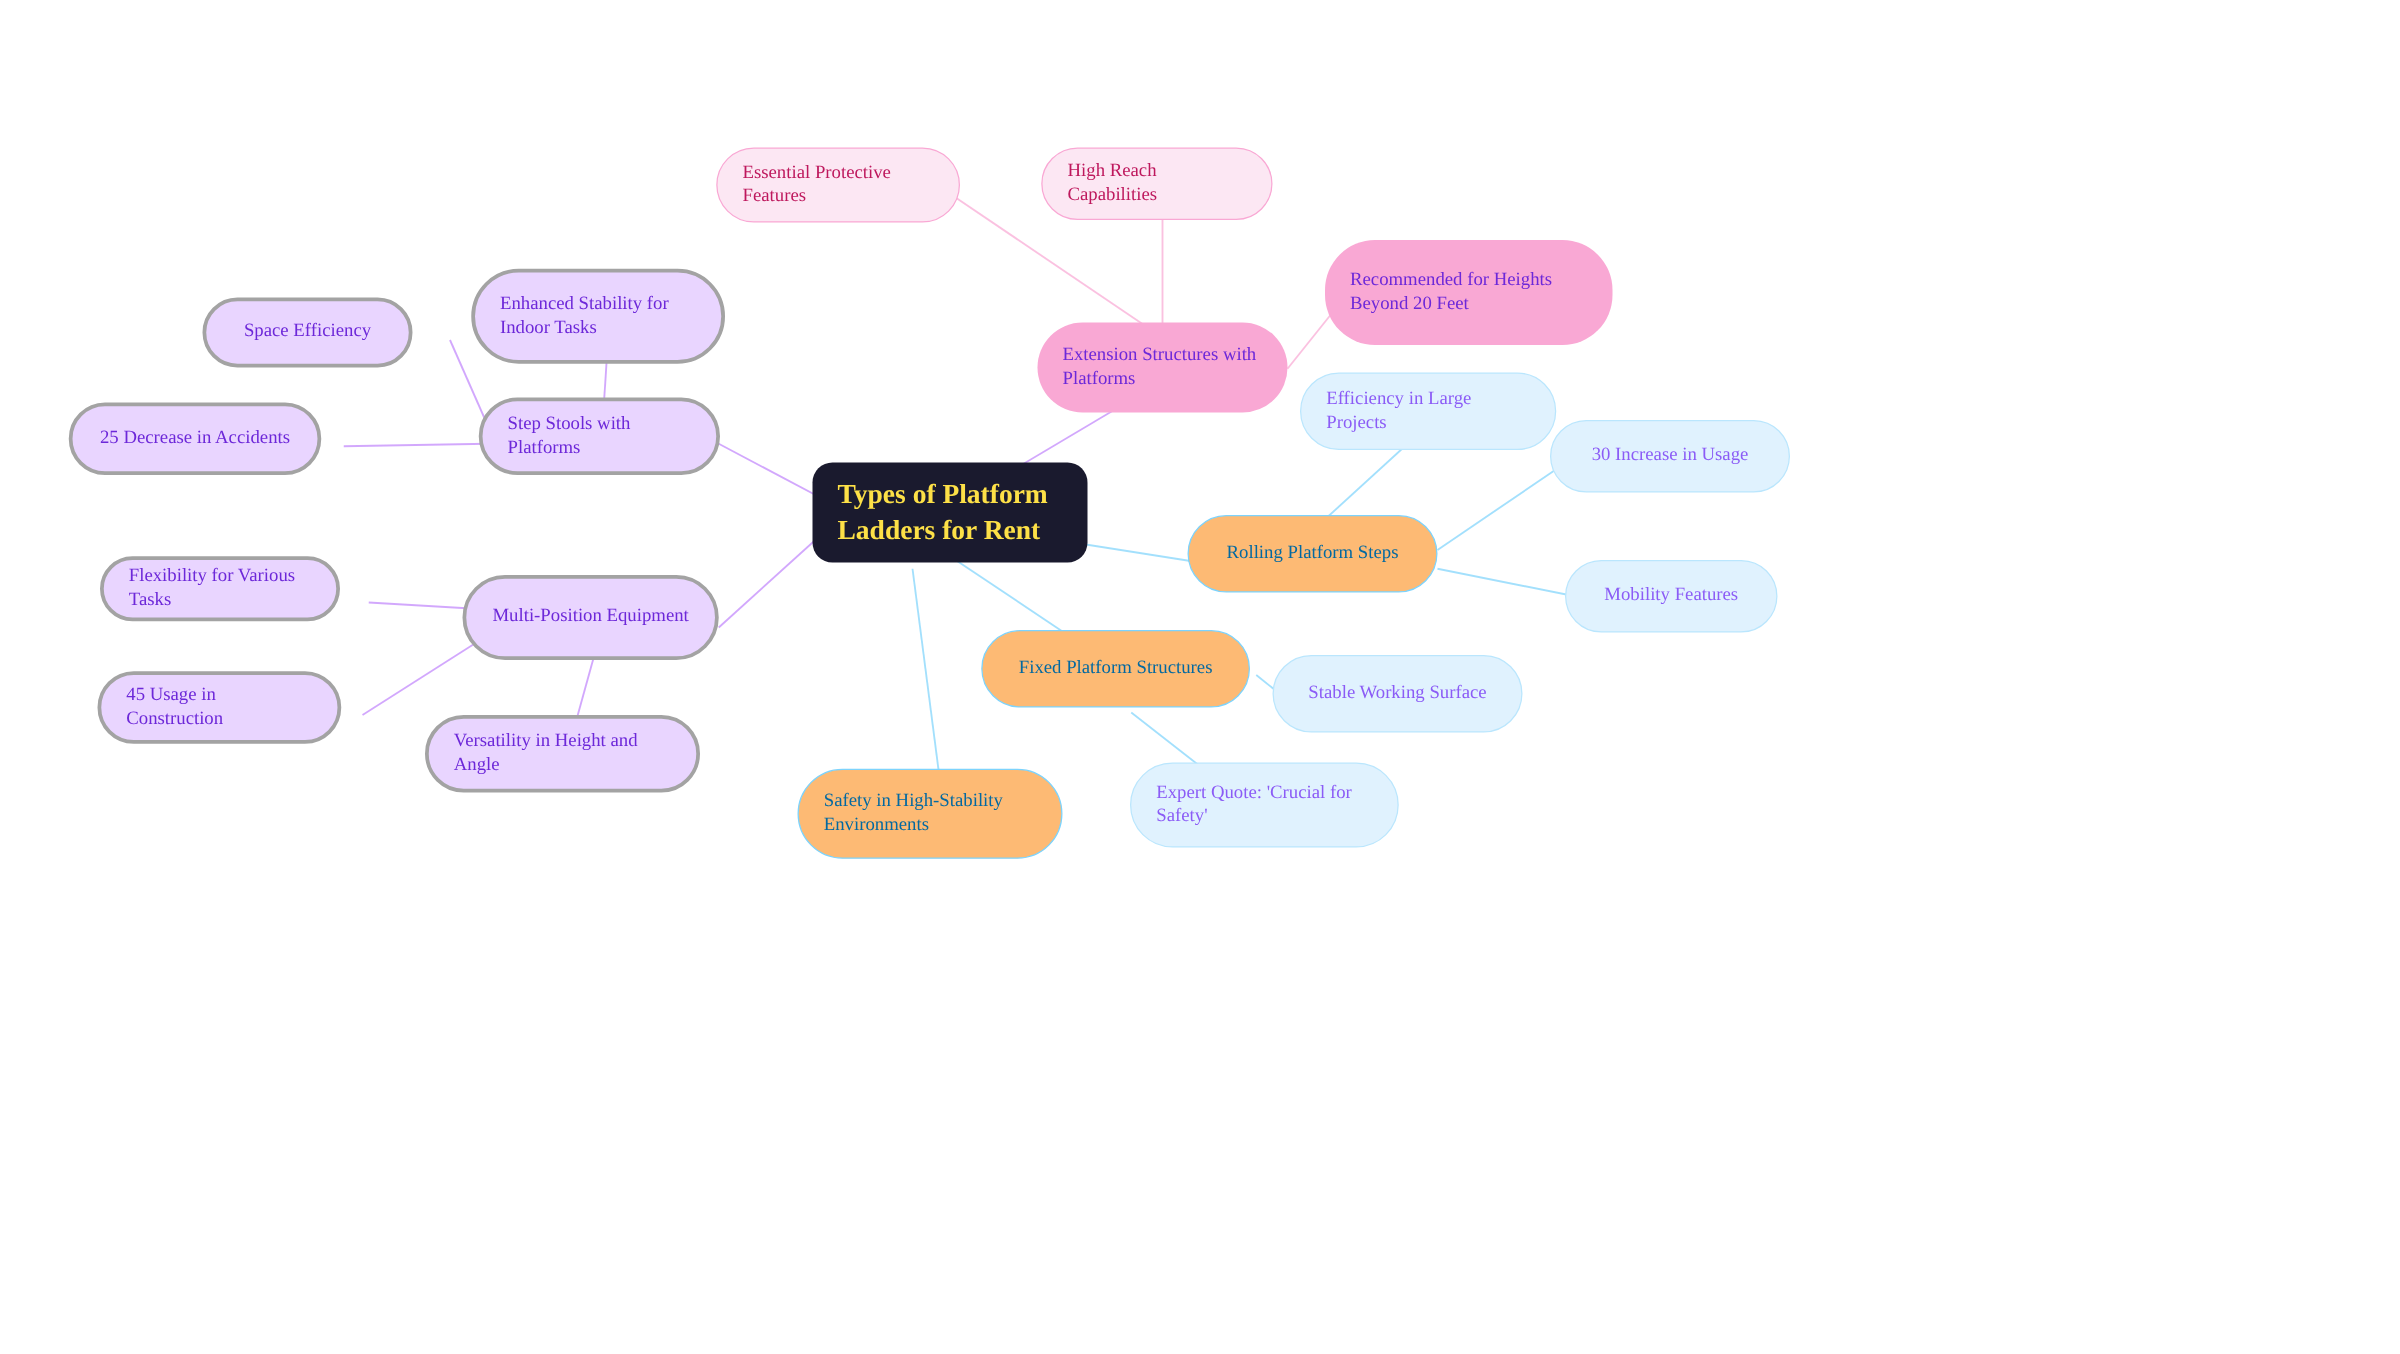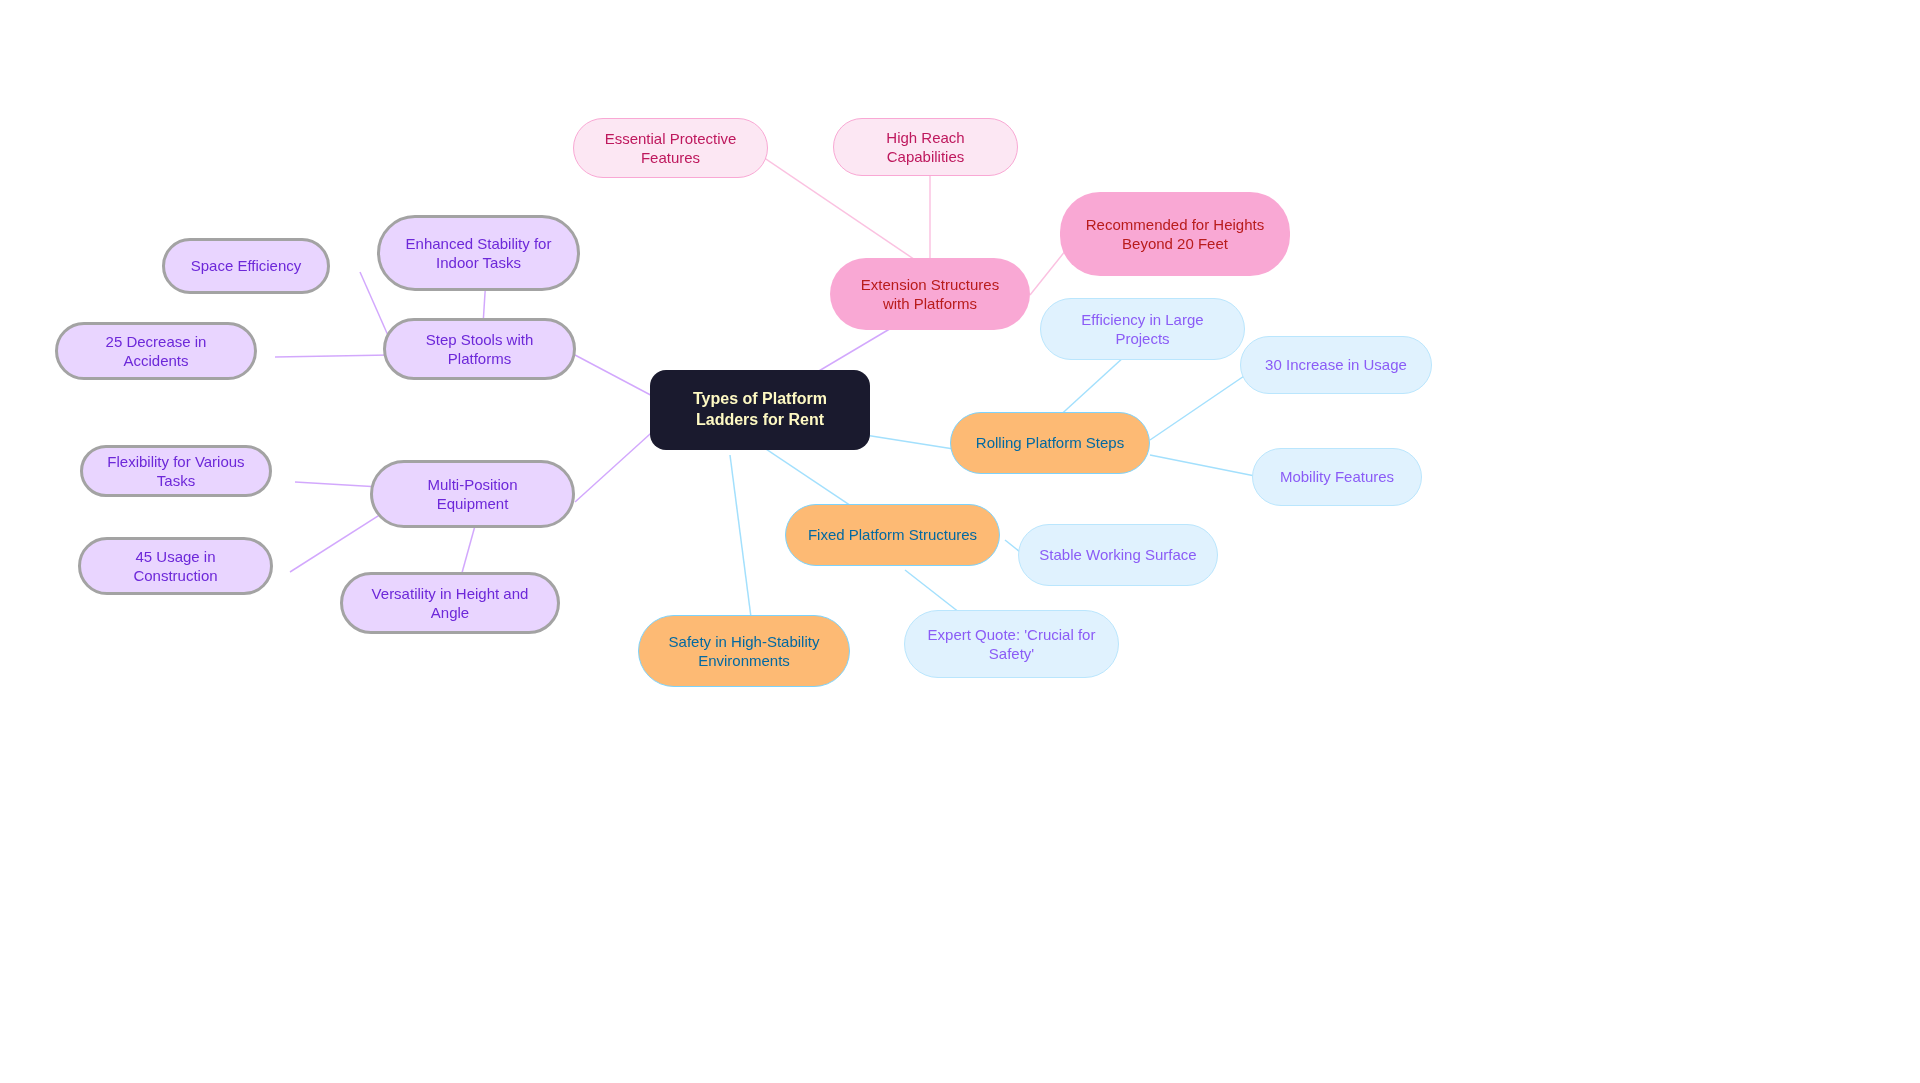--- a/index.html
+++ b/index.html
@@ -17,40 +17,40 @@
       width: 1920px;
       height: 1083px;
       pointer-events: none;
       z-index: 0;
     }
     .node {
       position: absolute;
       display: flex;
       align-items: center;
       justify-content: center;
-      text-align: center;
       border-radius: 40px;
       z-index: 1;
       padding: 12px 20px;
       font-size: 15px;
       font-weight: 500;
       line-height: 1.3;
+      font-family: Liberation Serif, serif;
     }
     .node-center {
       background: #1a1a2e;
-      color: #fef9c3;
-      font-size: 16px;
+      color: #fde047;
+      font-size: 22px;
       font-weight: 600;
       border-radius: 16px;
       width: 200px;
       height: 80px;
     }
     .node-pink {
       background: #f9a8d4;
-      color: #b91c1c;
+      color: #6d28d9;
       border: none;
     }
     .node-pink-light {
       background: #fce7f3;
       color: #be185d;
       border: 1px solid #f9a8d4;
     }
     .node-purple {
       background: #e9d5ff;
       color: #6d28d9;

